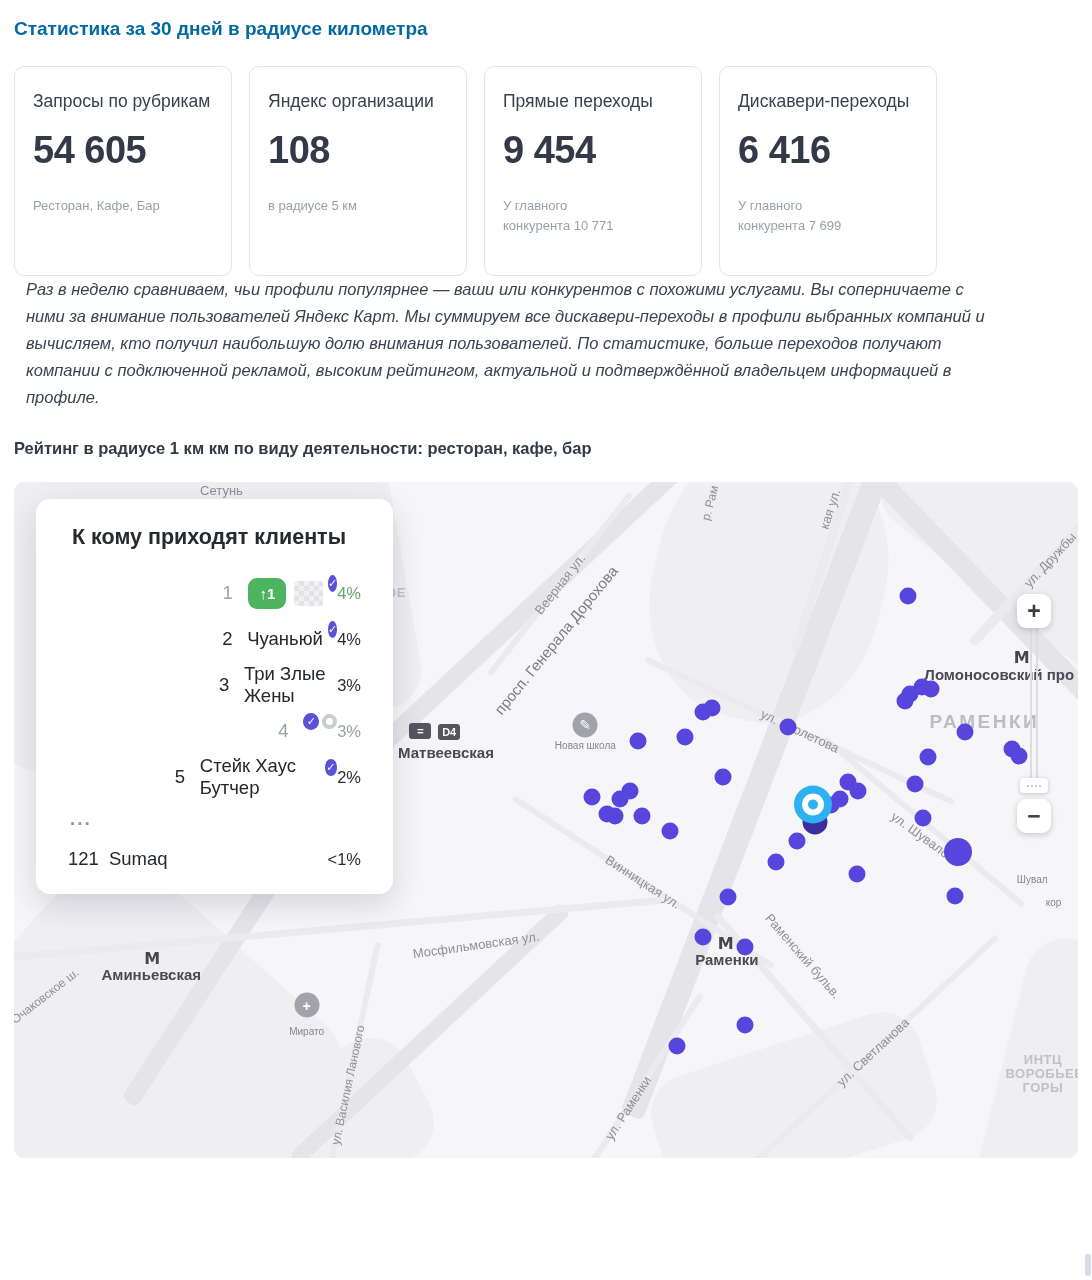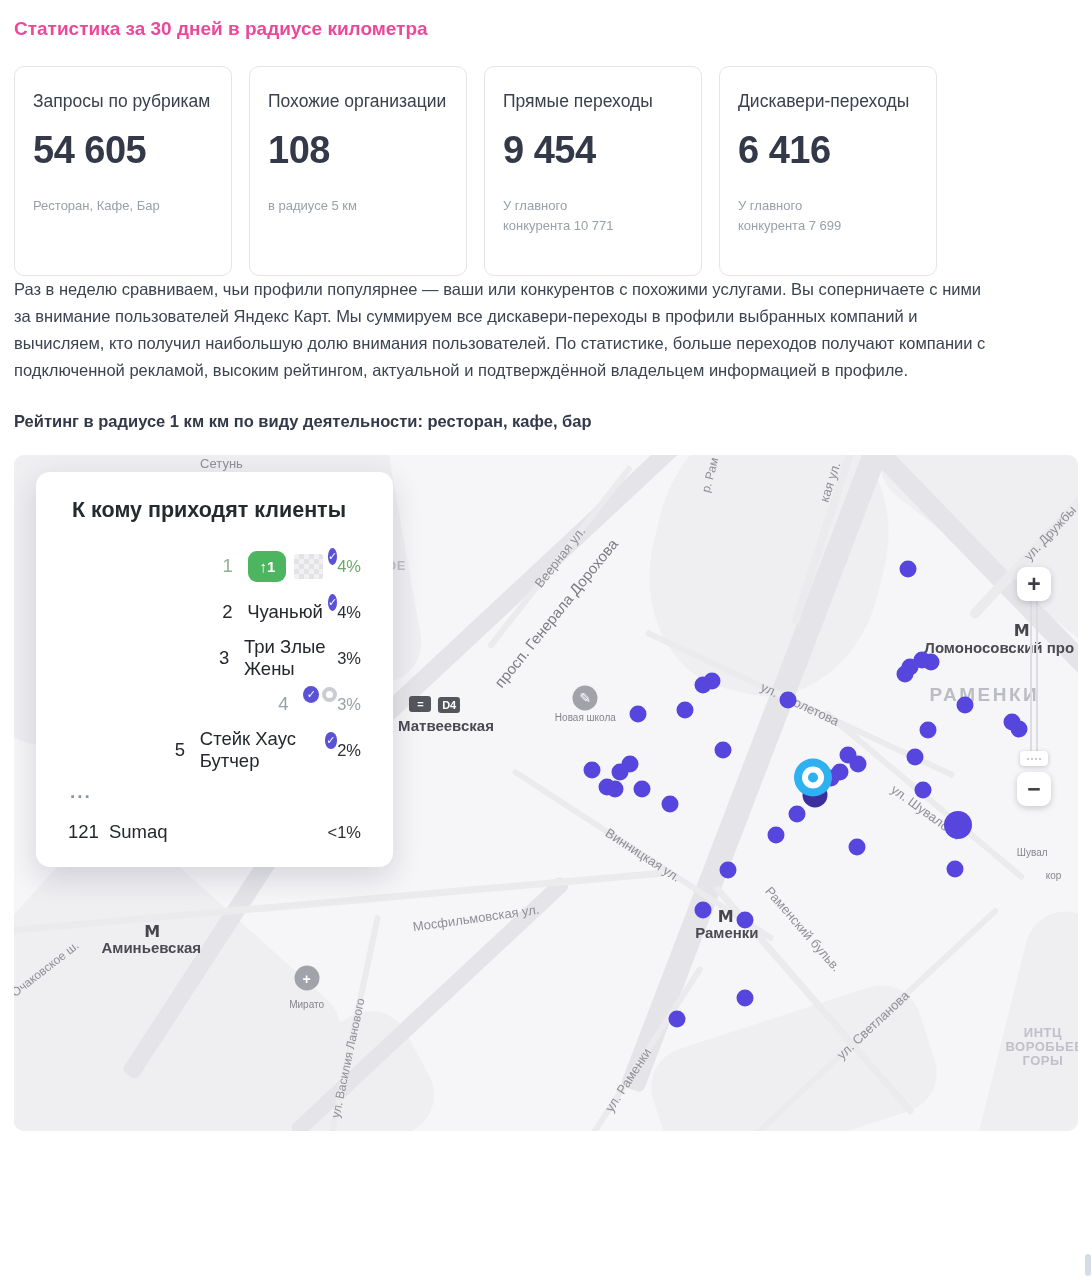--- a/index.html
+++ b/index.html
@@ -1,26 +1,26 @@
 <!DOCTYPE html>
 <html><head>
 <meta charset="utf-8">
 <style>
   html,body{margin:0;padding:0;background:#fff;font-family:"Liberation Sans","DejaVu Sans",sans-serif;color:#333948;}
   .page{width:1092px;min-height:1280px;box-sizing:border-box;padding:14px 14px 0 14px;position:relative;}
-  .h1{font-size:19px;font-weight:700;color:#ec4899;margin:4px 0 26px 0;}
+  .h1{font-size:19px;font-weight:700;color:#0369a1;margin:4px 0 26px 0;}
   
   .cards{display:flex;gap:17px;}
   .card{width:218px;height:210px;box-sizing:border-box;border:1px solid #e3e5e9;border-radius:10px;padding:22px 18px;background:#fff;}
   .card-title{font-size:17.5px;color:#3a404d;line-height:1.38;}
   .card-value{font-size:38px;font-weight:600;color:#333948;margin-top:16px;letter-spacing:-0.5px;}
   .card-caption{font-size:13px;color:#9aa0a8;margin-top:24px;line-height:1.5;white-space:pre-line;}
   .faq-link{display:inline-block;margin:30px 0 12px 0;color:#1a87d7;font-size:16.5px;text-decoration:none;cursor:pointer;}
   .h2{font-size:24.5px;font-weight:700;color:#333948;margin:24px 0 20px 0;}
-  .desc{font-size:16.5px;line-height:1.64;color:#3c4350;max-width:975px;margin:0 0 28px 0;}
+  .desc{font-size:16.5px;line-height:1.64;color:#3c4350;max-width:975px;margin:0 0 28px 12px;font-style:italic;}
   .rating-label{font-size:16.5px;font-weight:700;color:#333948;margin:0 0 24px 0;}
   
   .map{position:relative;width:1064px;height:676px;border-radius:10px;overflow:hidden;background:#f6f6f8;}
   .patch{position:absolute;background:#efeff2;border-radius:40px;z-index:0;}
   .road{position:absolute;background:#e5e5e9;border-radius:6px;z-index:1;}
   .road.thin{background:#ebebee;}
   .map-label{position:absolute;transform:translate(-50%,-50%) rotate(var(--r,0deg));white-space:nowrap;color:#8f8f97;font-size:13px;z-index:2;}
   .map-label.street-sm{font-size:12px;}
   .map-label.street-lg{font-size:15px;color:#7b7b83;}
   .map-label.place{font-size:15px;font-weight:700;color:#4a4a52;}
@@ -74,21 +74,21 @@
 
   <div class="h1">Статистика за 30 дней в радиусе километра</div>
 
   <div class="cards">
     <div class="card">
       <div class="card-title">Запросы по рубрикам</div>
       <div class="card-value">54 605</div>
       <div class="card-caption">Ресторан, Кафе, Бар</div>
     </div>
     <div class="card">
-      <div class="card-title">Похожие организации</div>
+      <div class="card-title">Яндекс организации</div>
       <div class="card-value">108</div>
       <div class="card-caption">в радиусе 5 км</div>
     </div>
     <div class="card">
       <div class="card-title">Прямые переходы</div>
       <div class="card-value">9 454</div>
       <div class="card-caption">У главного
 конкурента 10 771</div>
     </div>
     <div class="card">

